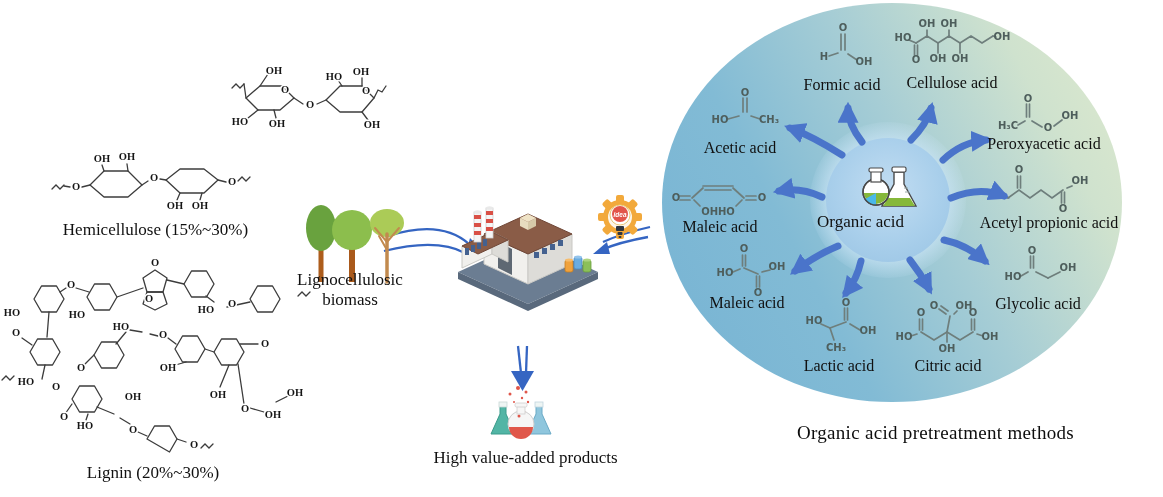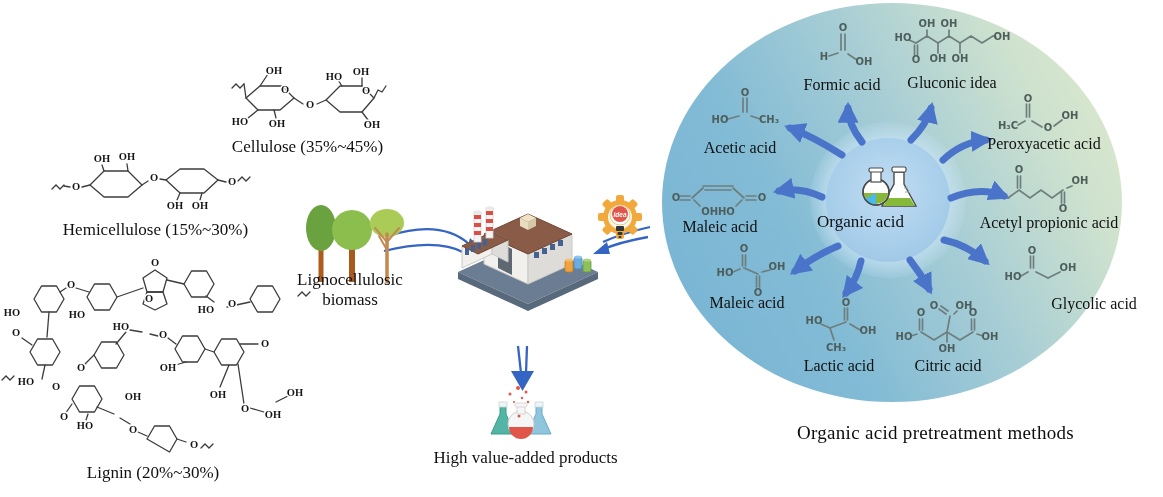--- a/index.html
+++ b/index.html
@@ -87,21 +87,20 @@
     <text class="atomL" x="44" y="12">OH</text>
     <text class="atomL" x="104" y="18">HO</text>
     <text class="atomL" x="131" y="13">OH</text>
     <text class="atomL" x="55" y="31">O</text>
     <text class="atomL" x="80" y="46">O</text>
     <text class="atomL" x="136" y="32">O</text>
     <text class="atomL" x="10" y="63">HO</text>
     <text class="atomL" x="47" y="65">OH</text>
     <text class="atomL" x="142" y="66">OH</text>
   </svg>
-  <div class="lbl" style="left:215px;top:137px;width:185px">Cellulose (35%~45%)</div>
 
   <svg style="left:50px;top:153px" width="205" height="58" viewBox="0 0 205 58">
     <polyline class="bondL" points="2,36 6,32 10,36 14,32"></polyline>
     <line class="bondL" x1="14" y1="33" x2="20" y2="34"></line>
     <line class="bondL" x1="32" y1="34" x2="40" y2="32"></line>
     <polygon class="ringL" points="40,32 54,18 78,18 92,32 78,44 54,44"></polygon>
     <line class="bondL" x1="54" y1="18" x2="52" y2="12"></line>
     <line class="bondL" x1="78" y1="18" x2="77" y2="11"></line>
     <line class="bondL" x1="92" y1="32" x2="98" y2="28"></line>
     <line class="bondL" x1="110" y1="26" x2="116" y2="27"></line>
@@ -347,21 +346,21 @@
       <line x1="97" y1="20" x2="100" y2="21"></line>
     </g>
     <text class="atomR" x="31" y="11">OH</text>
     <text class="atomR" x="53" y="11">OH</text>
     <text class="atomR" x="7" y="25">HO</text>
     <text class="atomR" x="20" y="47">O</text>
     <text class="atomR" x="42" y="46">OH</text>
     <text class="atomR" x="64" y="46">OH</text>
     <text class="atomR" x="106" y="24">OH</text>
   </svg>
-  <div class="acid-lbl" style="left:882px;top:74px;width:140px">Gluconic idea</div>
+  <div class="acid-lbl" style="left:882px;top:74px;width:140px">Cellulose acid</div>
 
   <svg style="left:706px;top:88px" width="78" height="46" viewBox="0 0 78 46">
     <g class="bondR">
       <line x1="37" y1="24" x2="37" y2="10"></line>
         <line x1="41" y1="24" x2="41" y2="10"></line>
       <line x1="22" y1="31" x2="33" y2="28"></line>
         <line x1="45" y1="28" x2="54" y2="31"></line>
     </g>
     <text class="atomR" x="39" y="8">O</text>
     <text class="atomR" x="14" y="35">HO</text>
@@ -440,21 +439,21 @@
       <line x1="32.5" y1="22" x2="32.5" y2="10"></line>
         <line x1="35.5" y1="22" x2="35.5" y2="10"></line>
       <line x1="23" y1="30" x2="30" y2="26"></line>
       <line x1="38" y1="26" x2="50" y2="32"></line>
         <line x1="50" y1="32" x2="62" y2="26"></line>
     </g>
     <text class="atomR" x="34" y="8">O</text>
     <text class="atomR" x="15" y="34">HO</text>
     <text class="atomR" x="70" y="25">OH</text>
   </svg>
-  <div class="acid-lbl" style="left:1024px;top:295px;width:140px">Glycolic acid</div>
+  <div class="acid-lbl" style="left:968px;top:295px;width:140px">Glycolic acid</div>
 
   <svg style="left:800px;top:298px" width="84" height="60" viewBox="0 0 84 60">
     <g class="bondR">
       <line x1="21" y1="26" x2="30" y2="30"></line>
       <line x1="30" y1="30" x2="34" y2="42"></line>
       <line x1="30" y1="30" x2="46" y2="24"></line>
       <line x1="44.5" y1="22" x2="44.5" y2="10"></line>
         <line x1="47.5" y1="22" x2="47.5" y2="10"></line>
       <line x1="50" y1="26" x2="60" y2="32"></line>
     </g>

